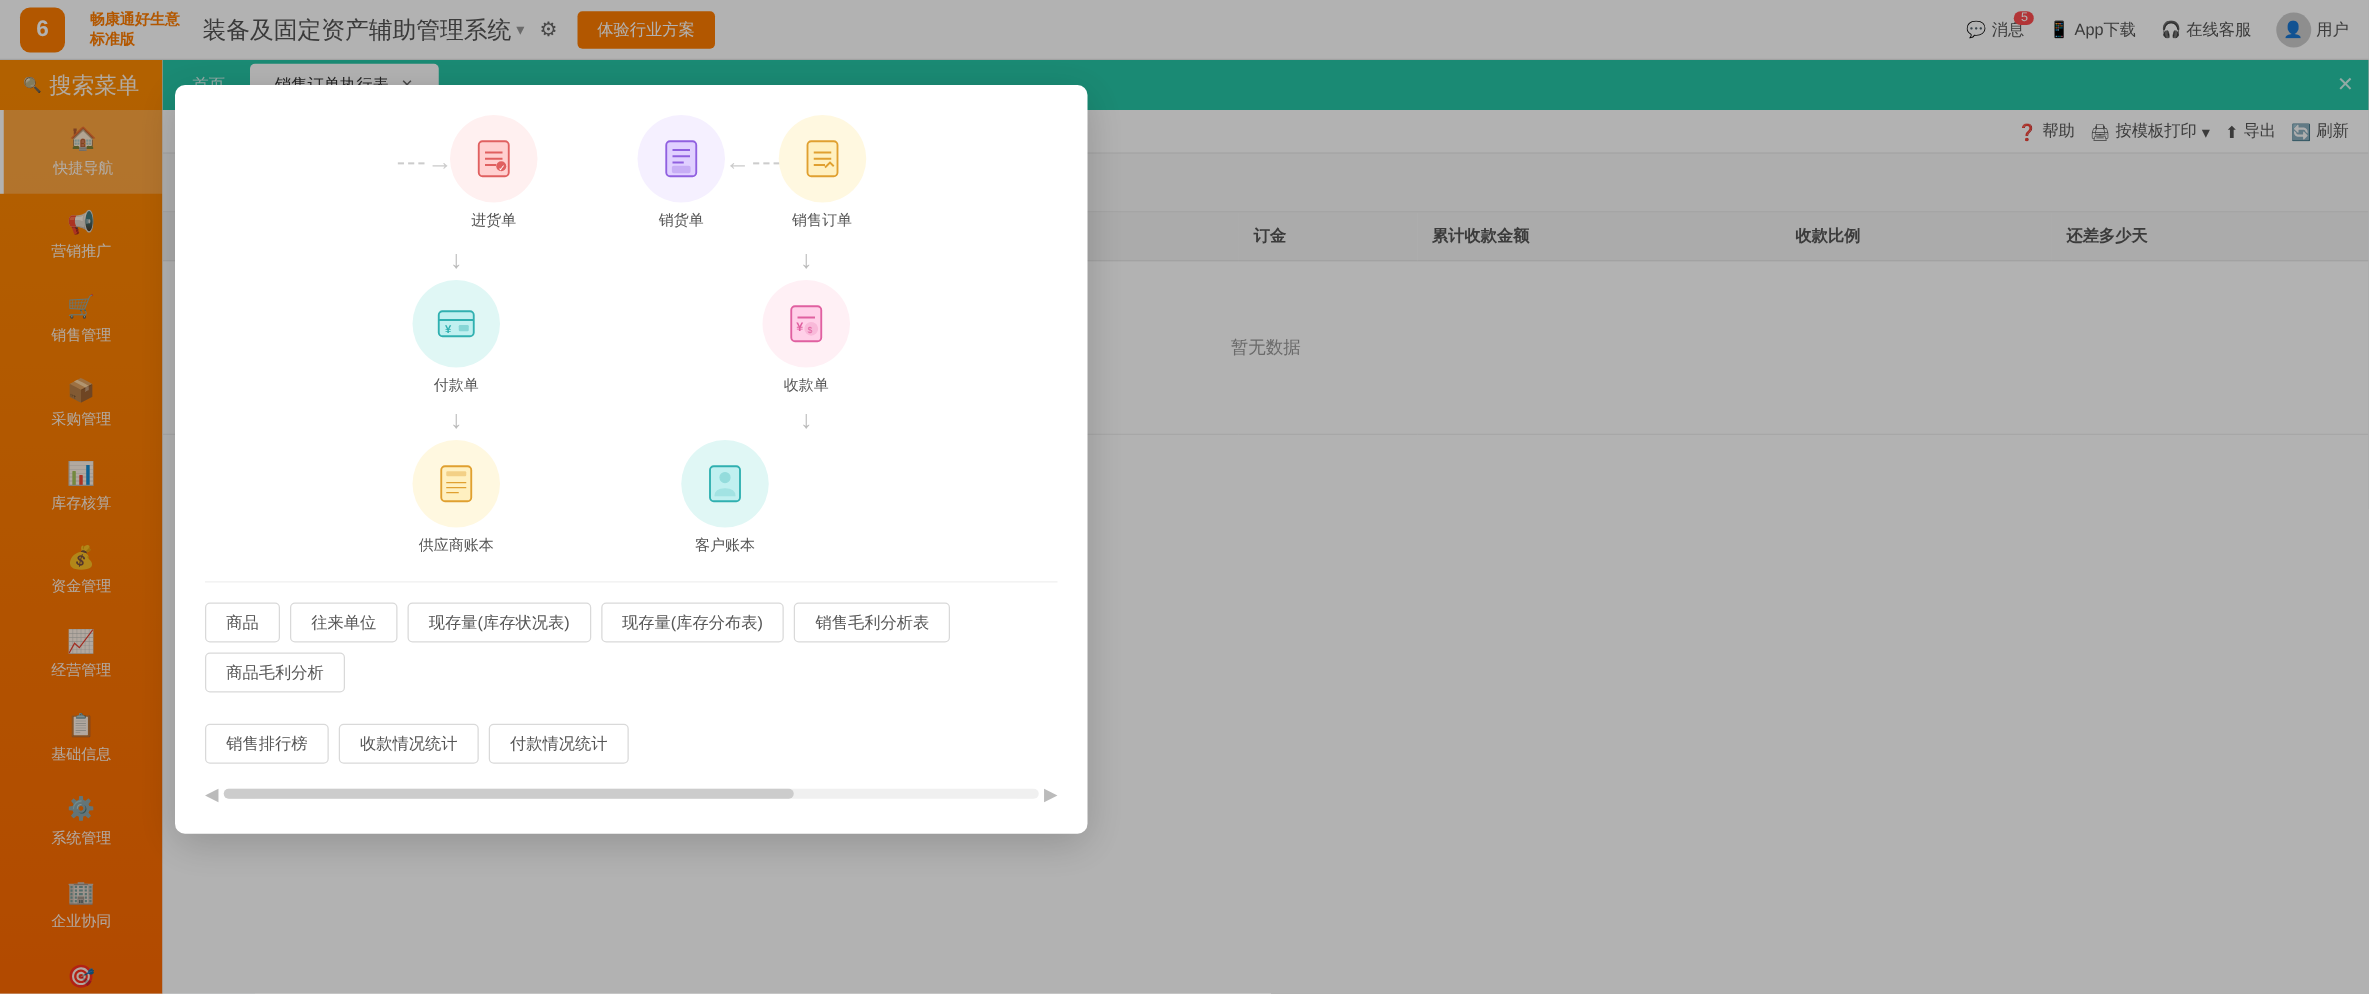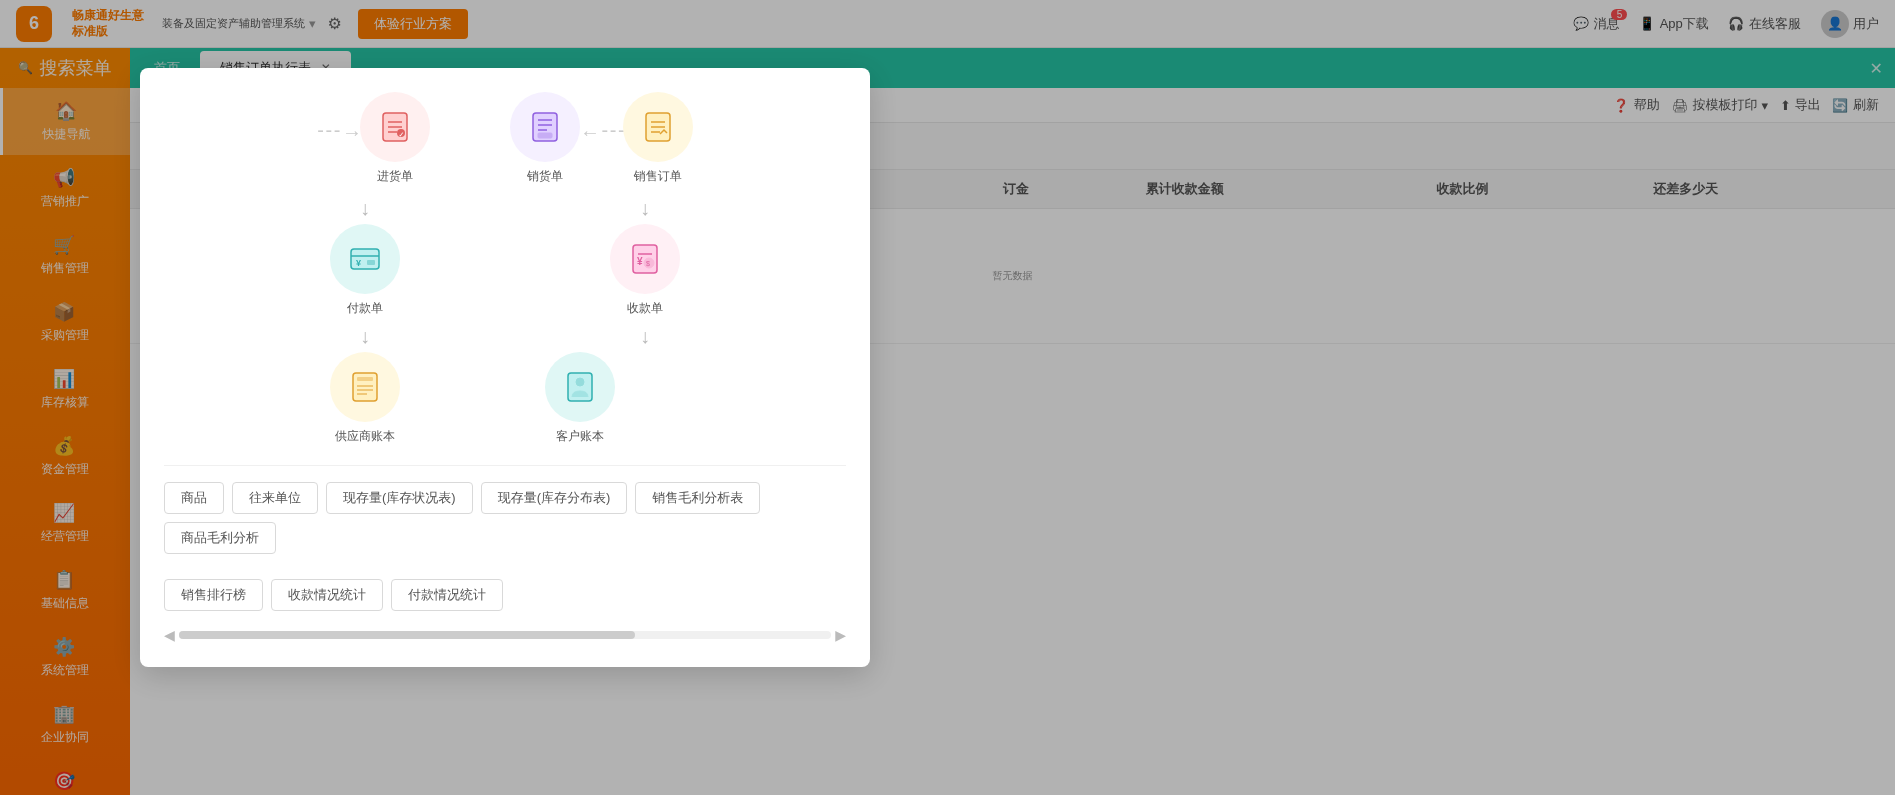--- a/index.html
+++ b/index.html
@@ -6,21 +6,21 @@
     body { font-family: 'Microsoft YaHei', Arial, sans-serif; font-size: 13px; background: #f5f5f5; color: #333; overflow: hidden; }
 
     
     .app-container { display: flex; flex-direction: column; height: 795px; width: 1895px; }
 
     
     .top-bar { height: 48px; background: #fff; display: flex; align-items: center; padding: 0 16px; border-bottom: 1px solid #e8e8e8; position: relative; z-index: 10; }
     .logo-area { display: flex; align-items: center; width: 130px; }
     .logo-icon { width: 36px; height: 36px; background: #ff7d00; border-radius: 8px; display: flex; align-items: center; justify-content: center; color: white; font-size: 18px; font-weight: bold; margin-right: 8px; }
     .logo-text { color: #ff7d00; font-size: 12px; font-weight: bold; line-height: 1.3; margin-left: 12px; }
-    .system-title { color: #555; font-size: 11px; margin-left: 16px; }
+    .system-title { color: #555; font-size: 19px; margin-left: 16px; }
     .title-dropdown { color: #999; margin-left: 4px; cursor: pointer; }
     .settings-btn { margin-left: 12px; color: #666; cursor: pointer; font-size: 16px; }
     .try-btn { margin-left: 16px; background: #ff7d00; color: #fff; border: none; padding: 6px 16px; border-radius: 4px; cursor: pointer; font-size: 13px; }
     .top-right { margin-left: auto; display: flex; align-items: center; gap: 20px; }
     .top-right-item { display: flex; align-items: center; gap: 4px; color: #555; cursor: pointer; font-size: 13px; position: relative; }
     .badge { background: #ff4d4f; color: #fff; border-radius: 8px; font-size: 10px; padding: 0 4px; min-width: 16px; text-align: center; position: absolute; top: -6px; right: -8px; }
     .avatar { width: 28px; height: 28px; background: #ccc; border-radius: 50%; display: flex; align-items: center; justify-content: center; color: #fff; font-size: 13px; }
 
     
     .main-layout { display: flex; flex: 1; overflow: hidden; }
@@ -55,21 +55,21 @@
     .filter-select { border: 1px solid #d9d9d9; border-radius: 4px; padding: 5px 10px; font-size: 13px; width: 120px; min-width: 120px; }
     .search-btn { background: #ff7d00; color: #fff; border: none; padding: 6px 20px; border-radius: 4px; cursor: pointer; font-size: 13px; }
     .more-conditions { color: #555; cursor: pointer; font-size: 13px; }
     .settings-small-btn { background: #fff; color: #555; border: 1px solid #d9d9d9; padding: 4px 10px; border-radius: 4px; cursor: pointer; font-size: 12px; }
 
     
     .table-container { padding: 0; overflow: auto; }
     table { width: 100%; border-collapse: collapse; font-size: 13px; }
     th { background: #f5f5f5; border-bottom: 1px solid #e8e8e8; padding: 10px 12px; text-align: left; color: #555; white-space: nowrap; }
     td { border-bottom: 1px solid #f0f0f0; padding: 10px 12px; white-space: nowrap; }
-    .no-data { text-align: center; padding: 60px; color: #999; font-size: 10px; }
+    .no-data { text-align: center; padding: 60px; color: #999; font-size: 14px; }
 
     
     .modal-overlay { position: fixed; top: 0; left: 0; right: 0; bottom: 0; background: rgba(0,0,0,0.3); z-index: 100; display: flex; align-items: flex-start; justify-content: flex-start; }
     .modal { background: #fff; border-radius: 8px; box-shadow: 0 8px 32px rgba(0,0,0,0.18); width: 730px; margin-top: 68px; margin-left: 140px; padding: 24px; position: relative; }
     .flow-node { display: flex; flex-direction: column; align-items: center; margin-bottom: 4px; }
     .flow-circle { width: 70px; height: 70px; border-radius: 50%; display: flex; align-items: center; justify-content: center; font-size: 28px; margin-bottom: 6px; }
     .flow-label { font-size: 12px; color: #555; text-align: center; }
 
     
     .flow-row { display: flex; align-items: center; justify-content: center; gap: 0; margin-bottom: 8px; }

